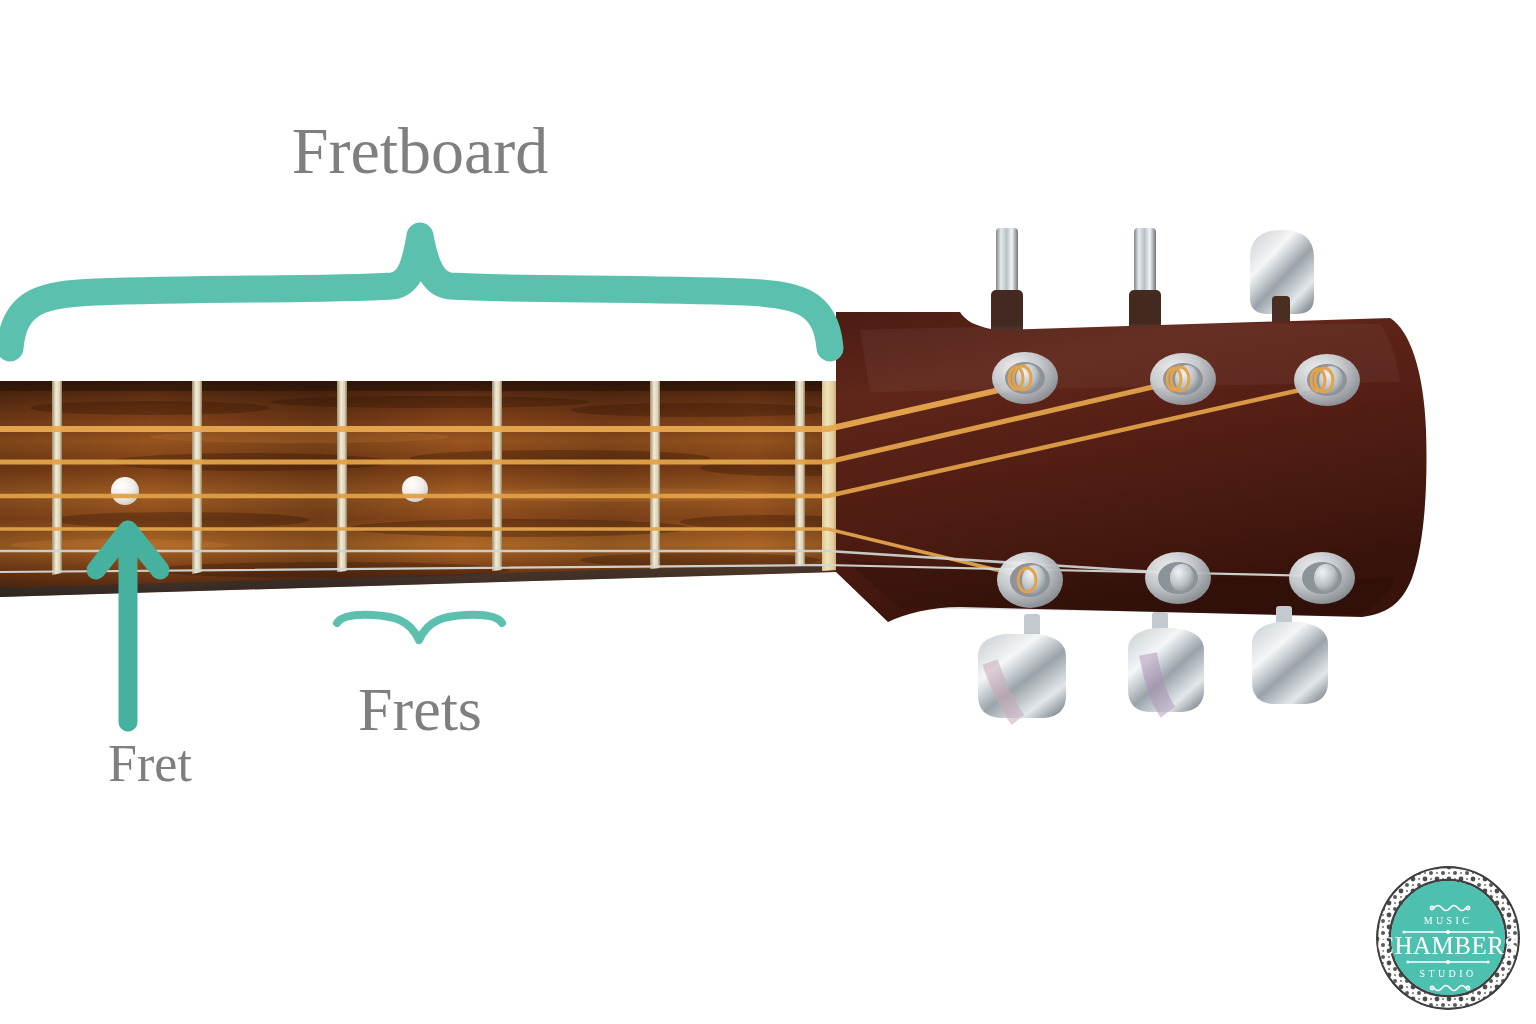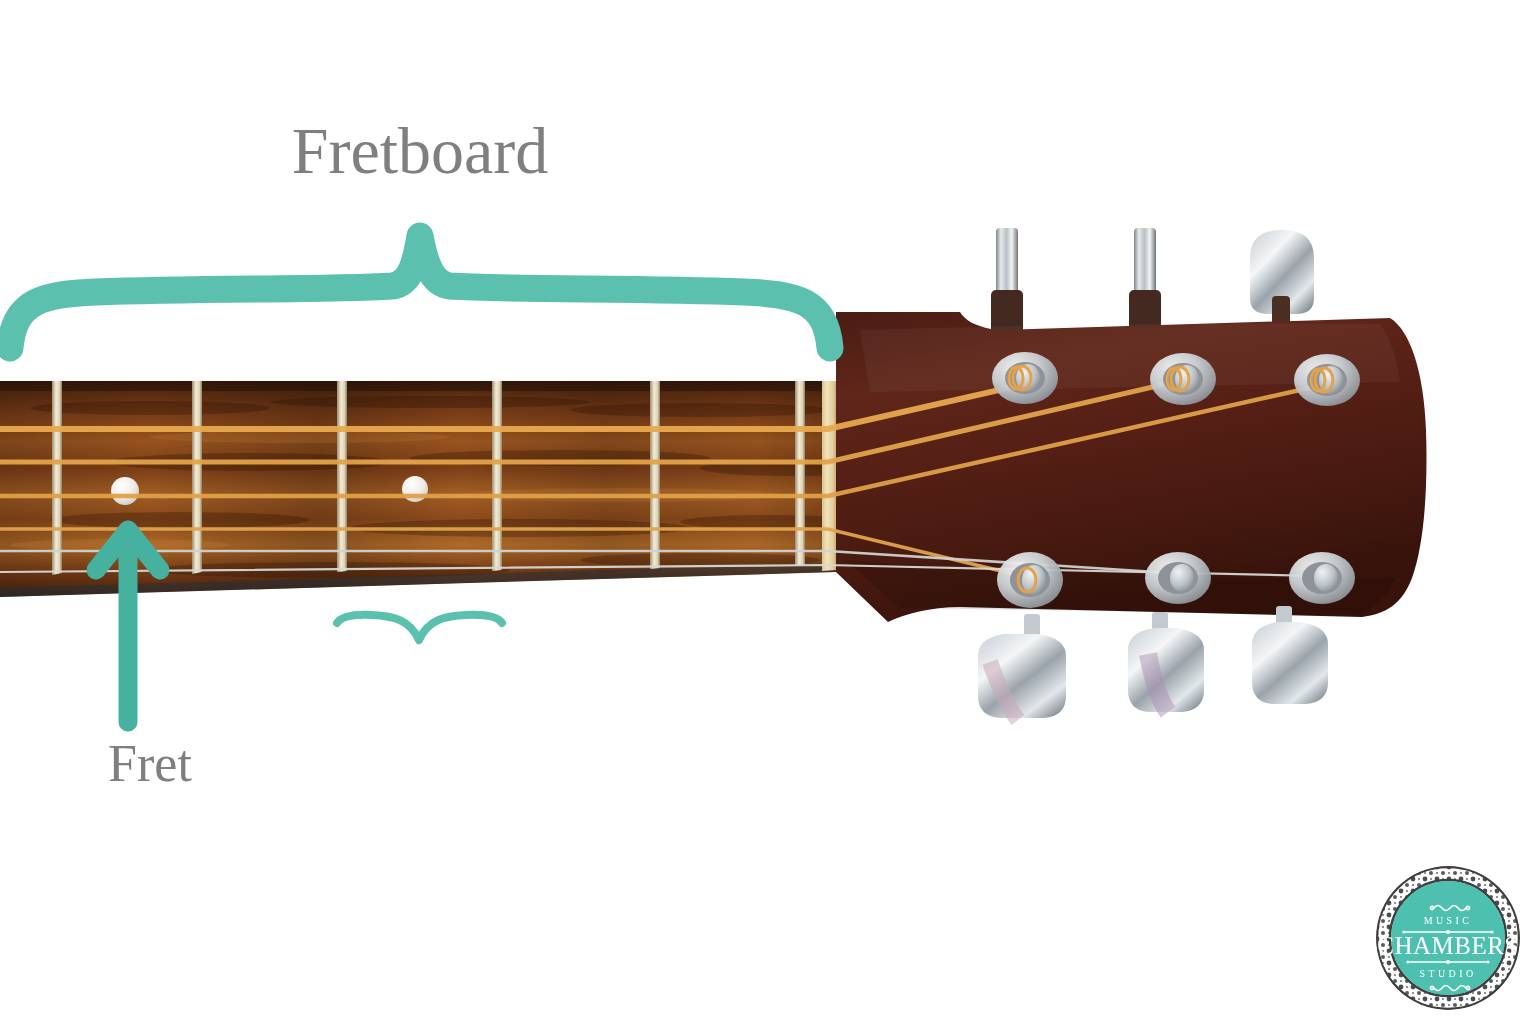--- a/index.html
+++ b/index.html
@@ -308,20 +308,21 @@
                C486,614 498,617 502,623" fill="none" stroke="#5cc0ae" stroke-width="8" stroke-linecap="round" stroke-linejoin="round"></path>
     </g>
 
     <g>
       <path d="M128,530 L160,570 M128,530 L96,570 M128,532 L128,722" fill="none" stroke="#47b19f" stroke-width="19" stroke-linecap="round" stroke-linejoin="round"></path>
     </g>
   </svg>
 
   <div class="label" id="label-fretboard">Fretboard</div>
 
+  <div class="label" id="label-frets">Frets</div>
 
   <div class="label" id="label-fret-markers">
     <span class="line1">Fret</span>
   </div>
 
   <svg id="logo" viewBox="0 0 148 148" xmlns="http://www.w3.org/2000/svg">
     <defs>
       <pattern id="filigree" width="12" height="12" patternUnits="userSpaceOnUse">
         <rect width="12" height="12" fill="#ffffff"></rect>
         <circle cx="3" cy="3" r="2.4" fill="#4d4d4d"></circle>

